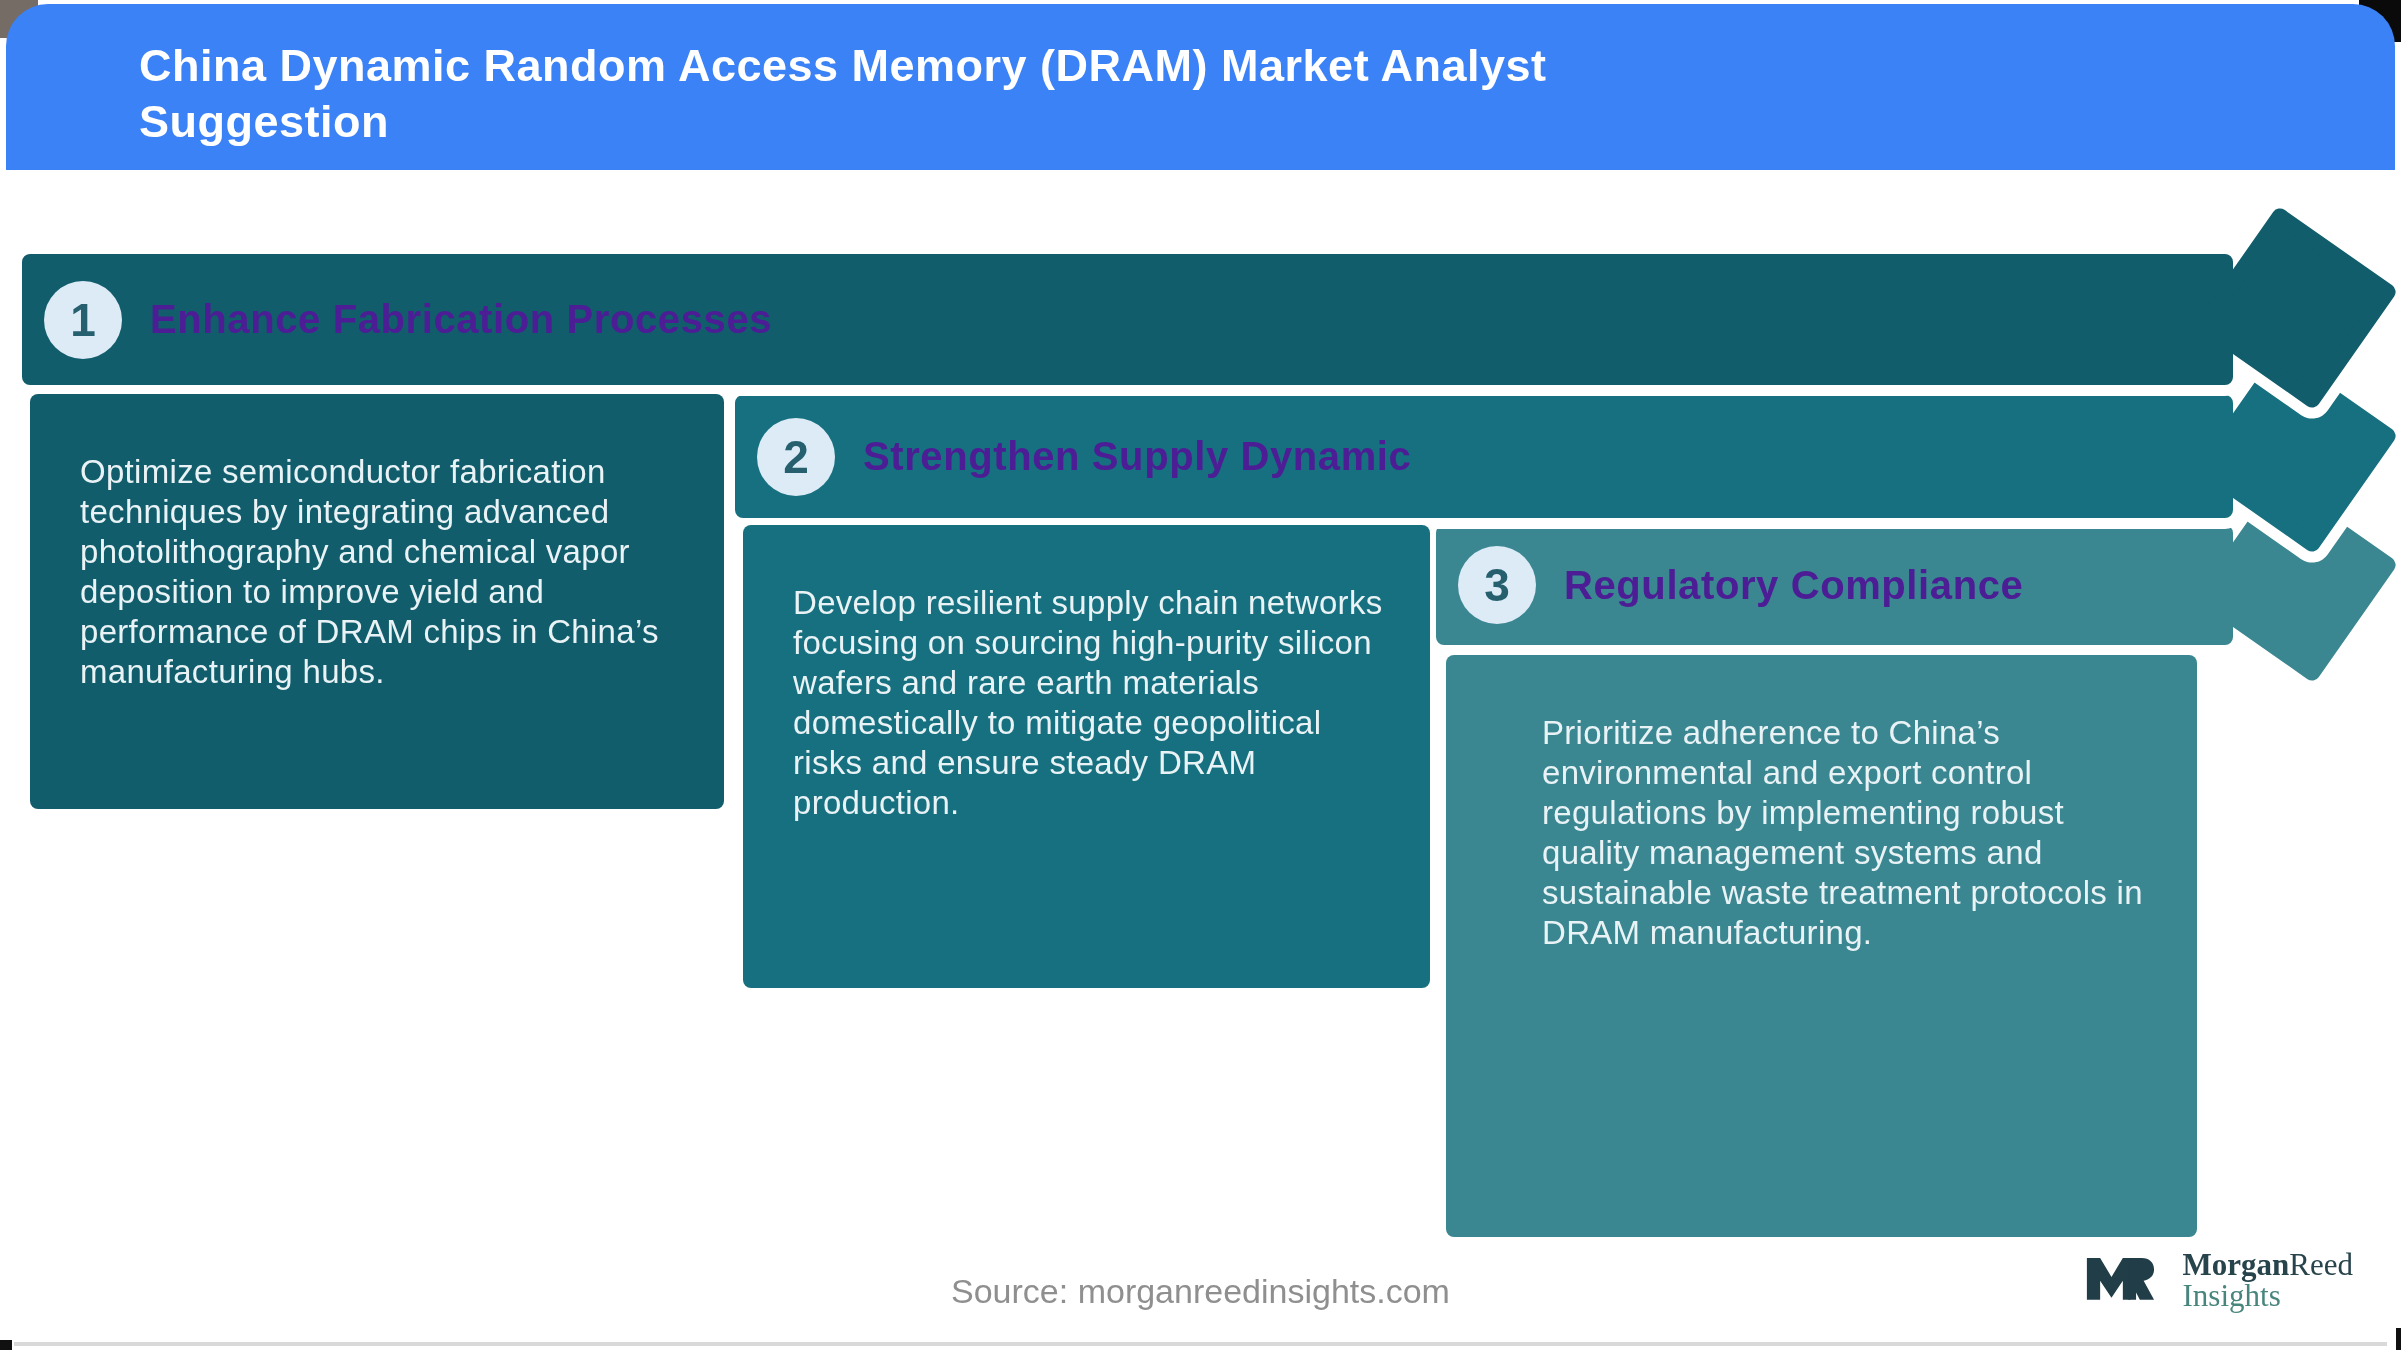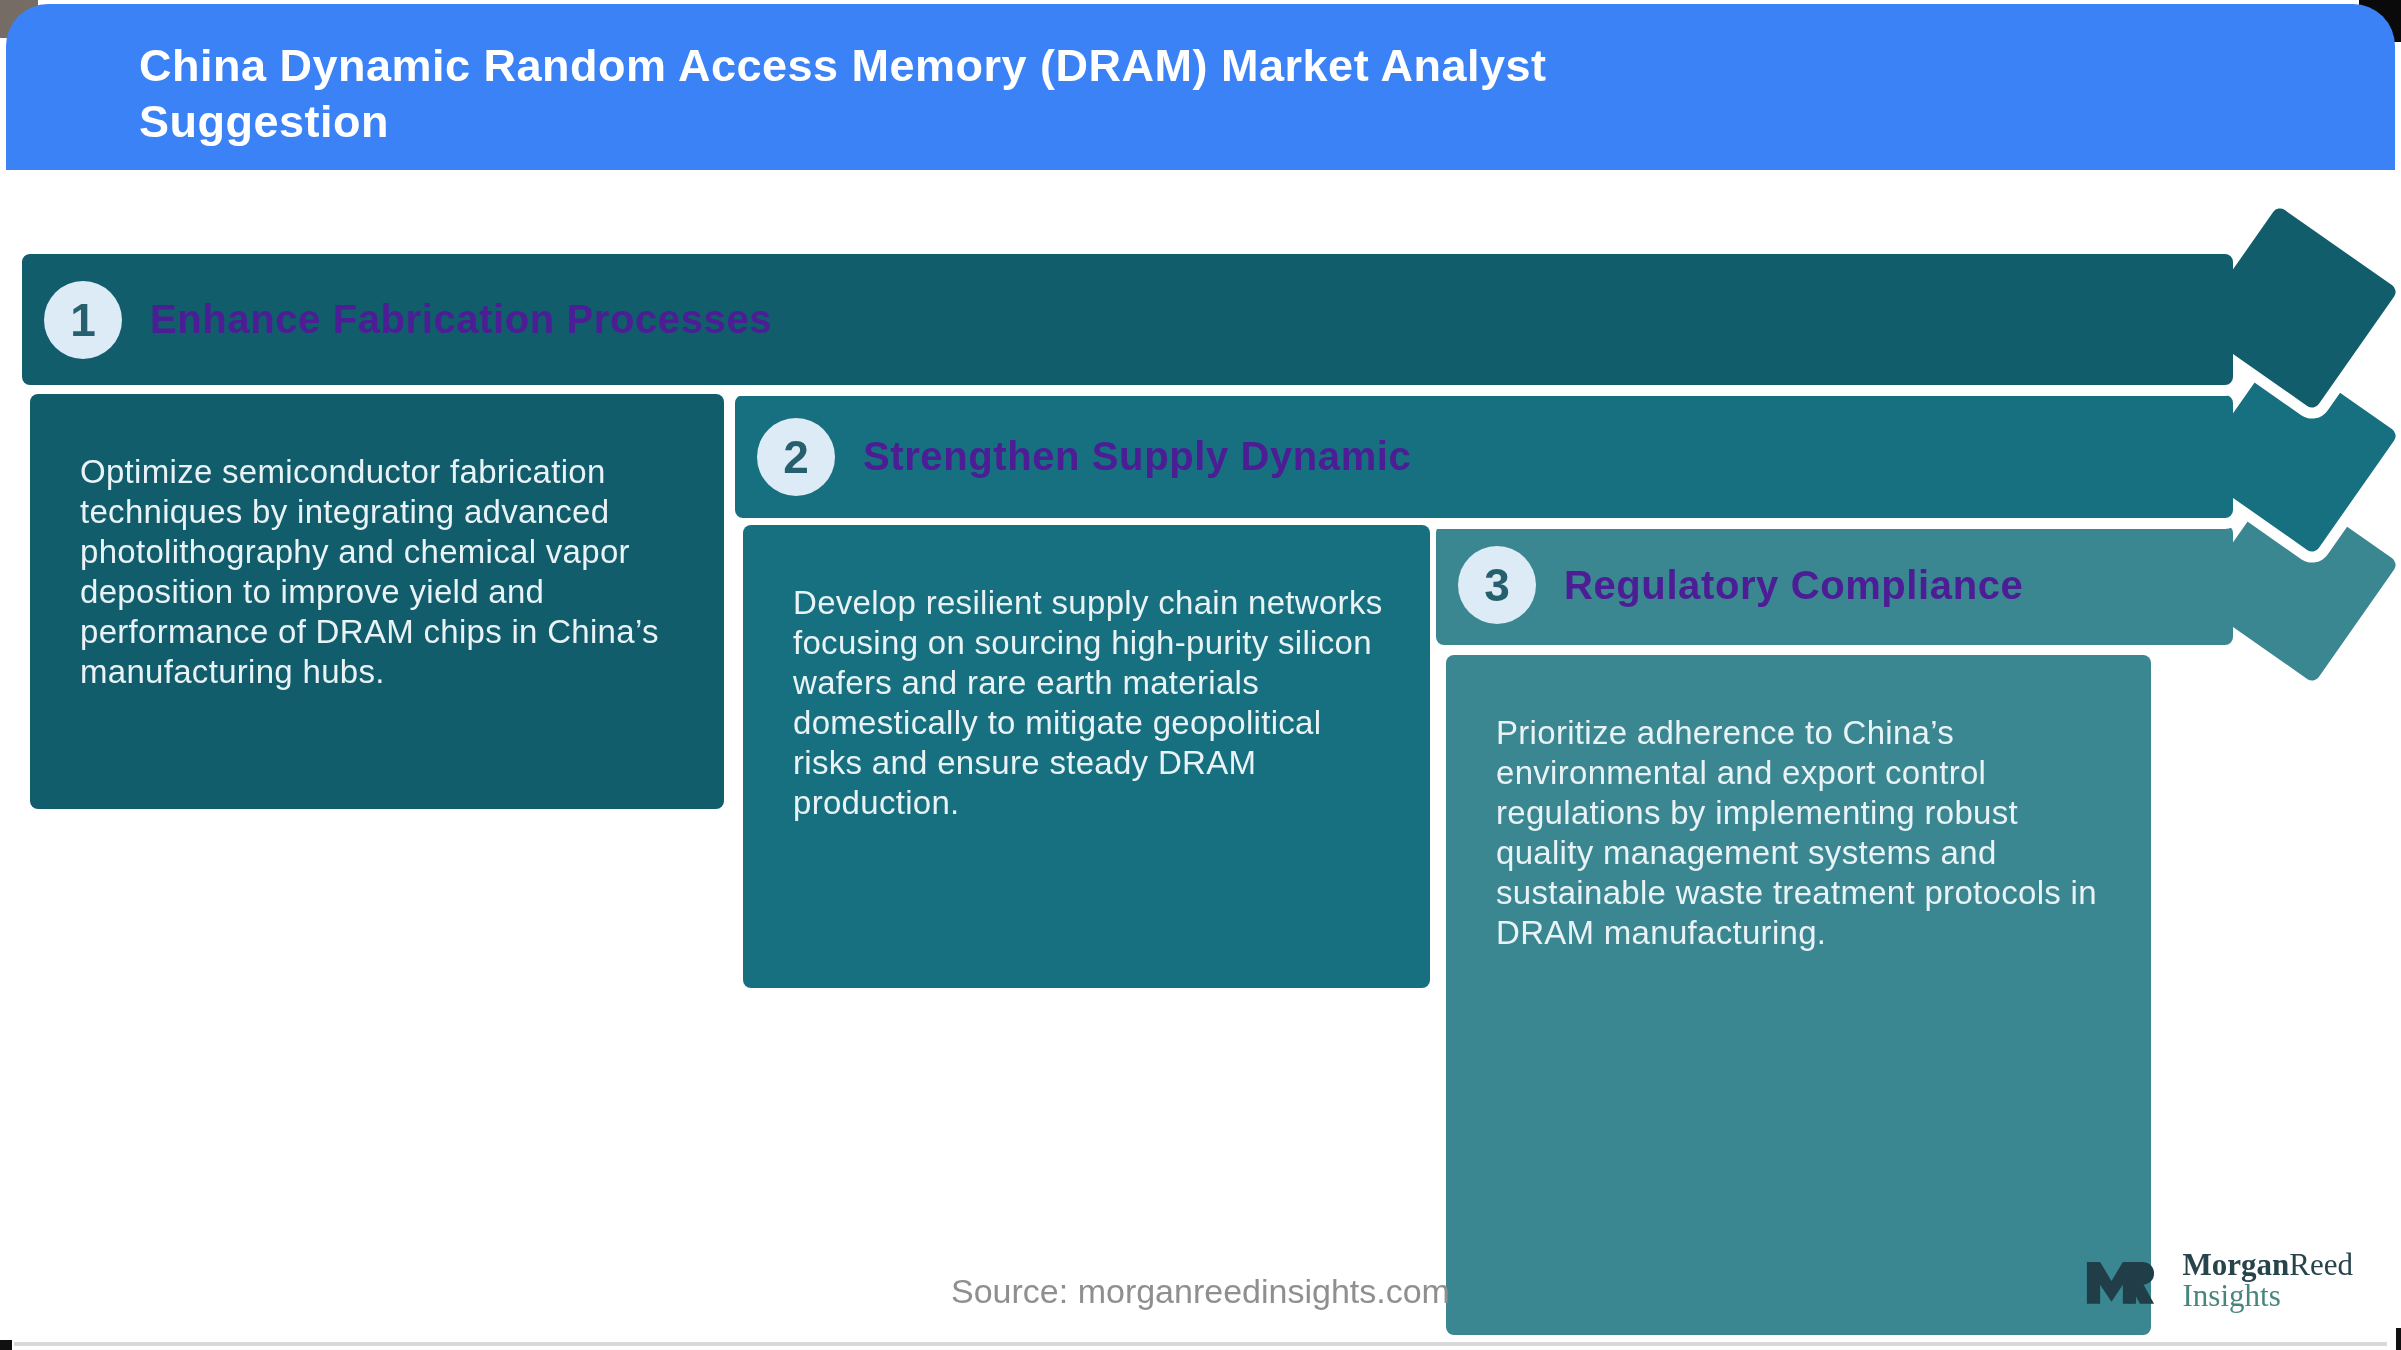--- a/index.html
+++ b/index.html
@@ -67,30 +67,30 @@
   .box{
     position:absolute;z-index:2;border-radius:8px;
     color:#e9f3f6;
   }
   .box p{
     margin:0;padding:58px 46px 0 50px;
     font-size:33px;line-height:40px;letter-spacing:0.3px;font-weight:400;
   }
   .box-1{left:30px;top:394px;width:694px;height:415px;background:#115d6c;}
   .box-2{left:743px;top:525px;width:687px;height:463px;background:#17707f;}
-  .box-3{left:1446px;top:655px;width:705px;height:680px;background:#3a8791;}
+  .box-3{left:1446px;top:655px;width:705px;height:582px;background:#3a8791;padding-left:46px;}
 
   
   .source{
     position:absolute;left:0;right:0;top:1272px;
     text-align:center;color:#8f8f8f;font-size:34px;z-index:2;
   }
   .logo{
     position:absolute;right:48px;bottom:38px;z-index:3;
-    display:flex;align-items:center;gap:28px;
+    display:flex;align-items:flex-start;gap:28px;
   }
   .logo .monogram{flex:0 0 auto;}
   .logo .logo-text{display:flex;flex-direction:column;line-height:1.02;}
   .logo .line1{font-family:"Liberation Serif", serif;font-size:31px;color:#27434b;}
   .logo .line1 .bold{font-weight:700;}
   .logo .line2{font-family:"Liberation Serif", serif;font-size:31px;color:#48857c;}
 </style>
 </head>
 <body>
 

